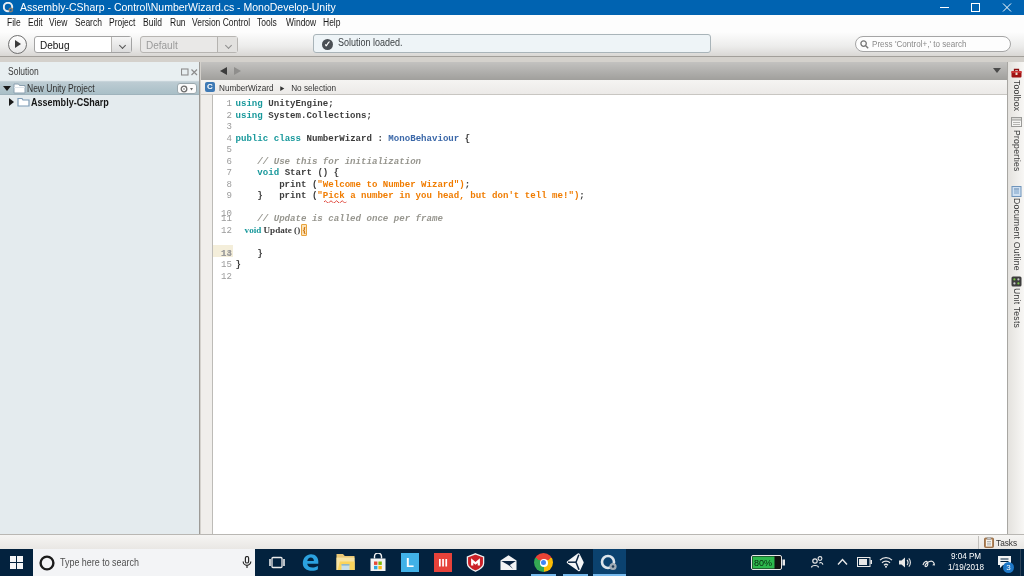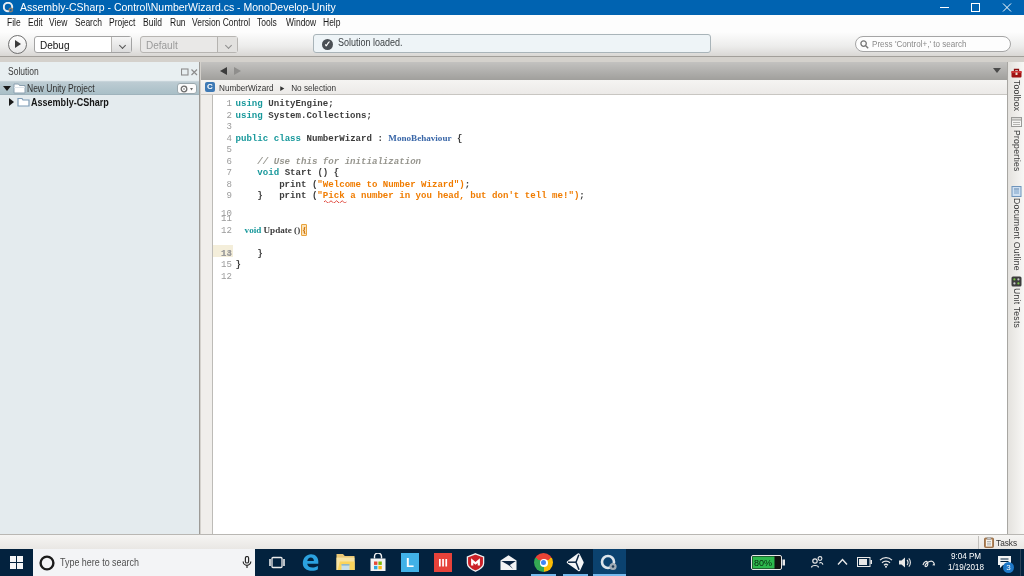--- a/index.html
+++ b/index.html
@@ -67,21 +67,21 @@
   #crumbbar .t1{position:absolute;left:18px;top:2px;font-size:9.5px;color:#333;transform:scaleX(0.86);transform-origin:0 0;white-space:nowrap;}
   #editor{left:0;top:38px;width:806px;height:439px;background:#fff;}
   #indmargin{left:0;top:0;width:11px;height:439px;background:#f0eeeb;border-right:1px solid #bdbbb7;}
 
   
   .codeline{position:absolute;left:34.5px;font-family:"Liberation Mono",monospace;
     font-size:9.1px;font-weight:bold;white-space:pre;color:#3c3c3c;line-height:11.5px;}
   .lnum{position:absolute;width:19px;text-align:right;font-family:"Liberation Mono",monospace;
     font-size:9.1px;color:#9b9b9b;line-height:11.5px;left:12px;}
   .kw{color:#17989b;}
-  .ty{color:#3a67a8;font-family:Liberation Serif, serif;}
+  .ty{color:#3a67a8;}
   .cm{color:#97968f;font-style:italic;}
   .st{color:#f07c00;}
   #sqg{}
   #bmatch{background:#fce3b8;border:1px solid #e8a33d;border-radius:1px;margin:-1px;color:#c96a00;}
 
   
   #rstrip{left:1007px;top:0;width:17px;height:477px;
     background:linear-gradient(to right,#e4e2de,#f8f7f5);border-left:1px solid #a8a6a2;box-sizing:border-box;}
   .vtab{position:absolute;left:3.5px;writing-mode:vertical-rl;font-size:8.6px;color:#3a3a3a;
     white-space:nowrap;letter-spacing:0.25px;}
@@ -217,20 +217,21 @@
         <div class="lnum" style="top:152.5px;">14</div>
         <div class="lnum" style="top:164px;">15</div>
         <div class="lnum" style="top:175.5px;">12</div>
         <div class="codeline" style="top:3px;"><span class="kw">using</span> UnityEngine;</div>
         <div class="codeline" style="top:14.5px;"><span class="kw">using</span> System.Collections;</div>
         <div class="codeline" style="top:37.5px;"><span class="kw">public</span> <span class="kw">class</span> NumberWizard : <span class="ty">MonoBehaviour</span> {</div>
         <div class="codeline" style="top:60.5px;"><span class="cm">    // Use this for initialization</span></div>
         <div class="codeline" style="top:72px;">    <span class="kw">void</span> Start () {</div>
         <div class="codeline" style="top:83.5px;">        print (<span class="st">"Welcome to Number Wizard"</span><span class="st">)</span>;</div>
         <div class="codeline" style="top:95px;">    }   print (<span class="st">"<span id="sqg">Pick</span> a number in you head, but don't tell me!"</span><span class="st">)</span>;</div>
+        <div class="codeline" style="top:118px;"><span class="cm">    // Update is called once per frame</span></div>
         <div class="codeline" style="top:129.5px;font-family:Liberation Serif, serif;">    <span class="kw">void</span> Update () <span id="bmatch">{</span></div>
         <div class="codeline" style="top:152.5px;">    }</div>
         <svg style="position:absolute;left:123px;top:103.5px;" width="23" height="4" viewBox="0 0 23 4">
           <path d="M0 3 Q1.4 0.5 2.8 3 T5.6 3 T8.4 3 T11.2 3 T14 3 T16.8 3 T19.6 3 T22.4 3" fill="none" stroke="#e0473c" stroke-width="1"></path>
         </svg>
         <div class="codeline" style="top:164px;">}</div>
       </div>
     </div>
     <div id="rstrip" class="abs">
       <svg style="position:absolute;left:3px;top:11px;" width="11" height="10" viewBox="0 0 11 10">

